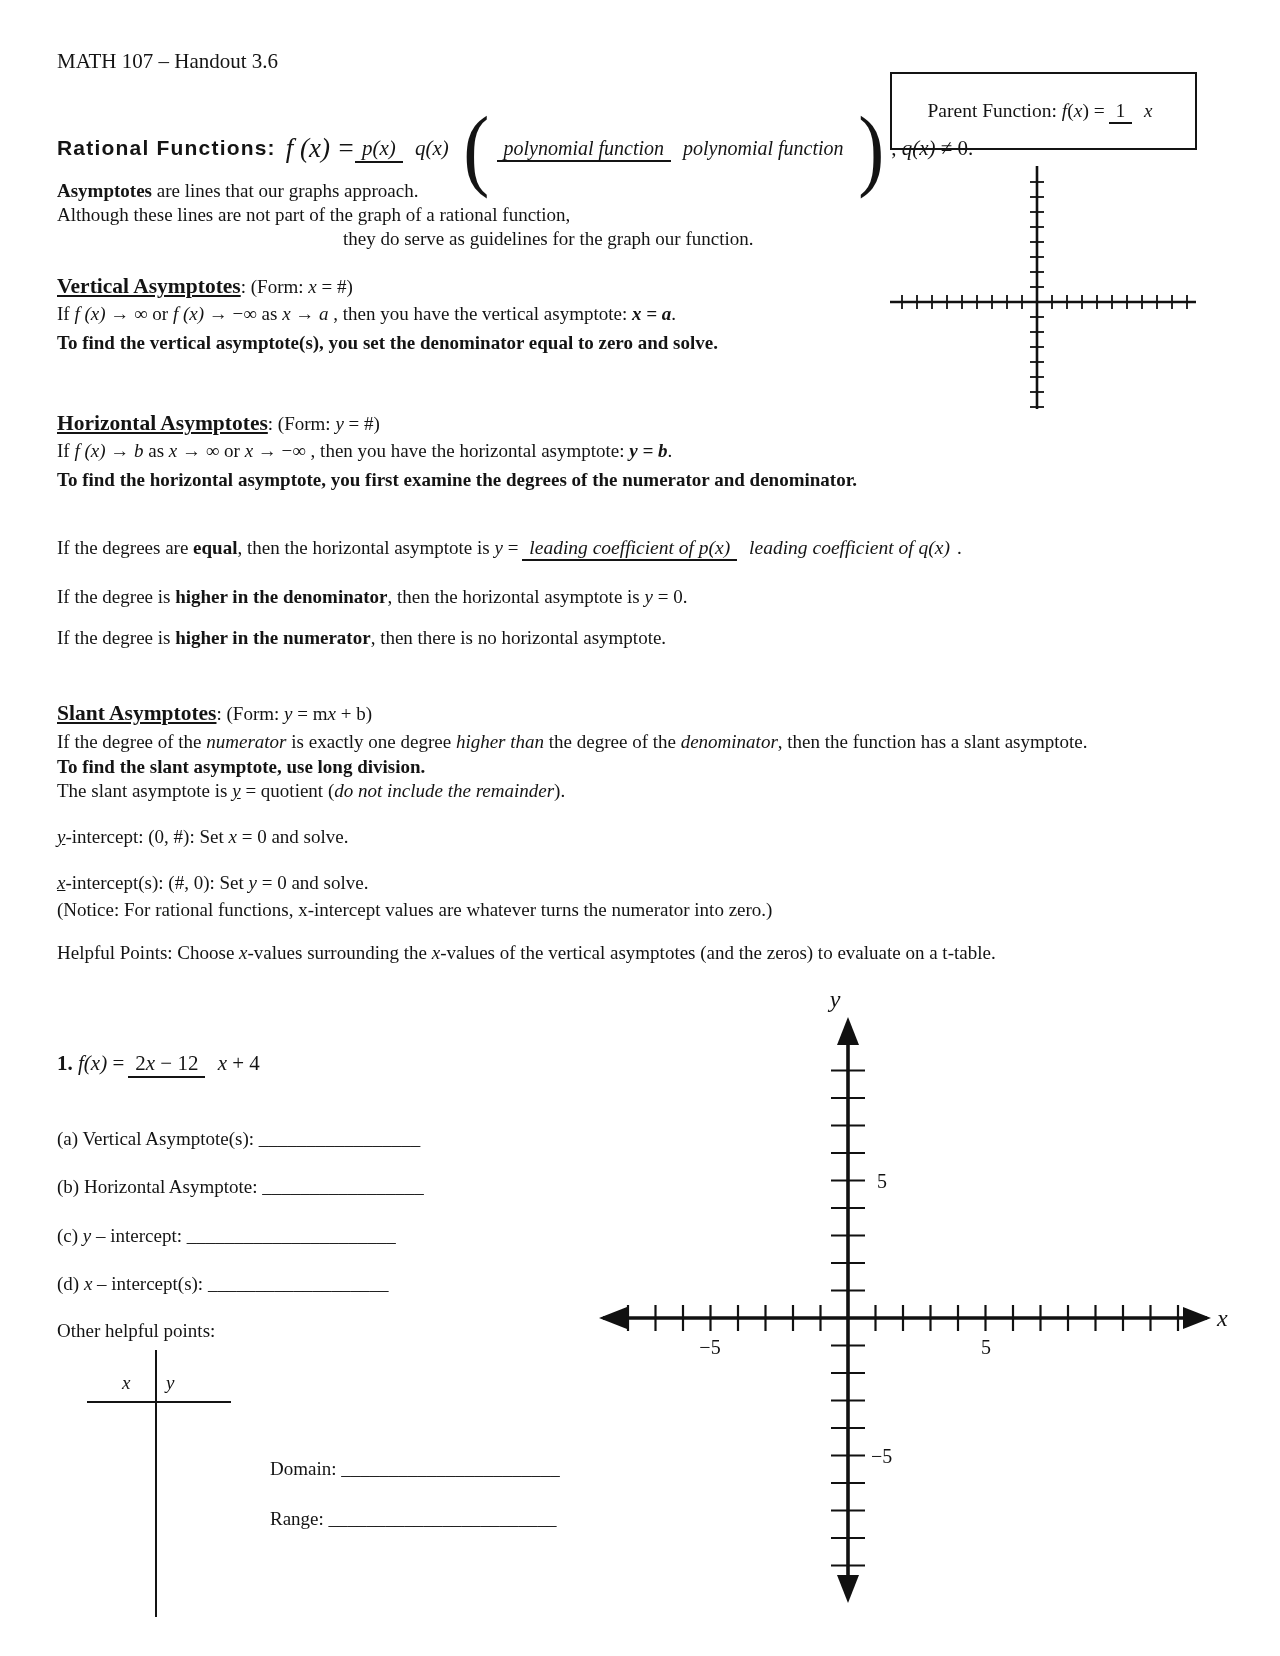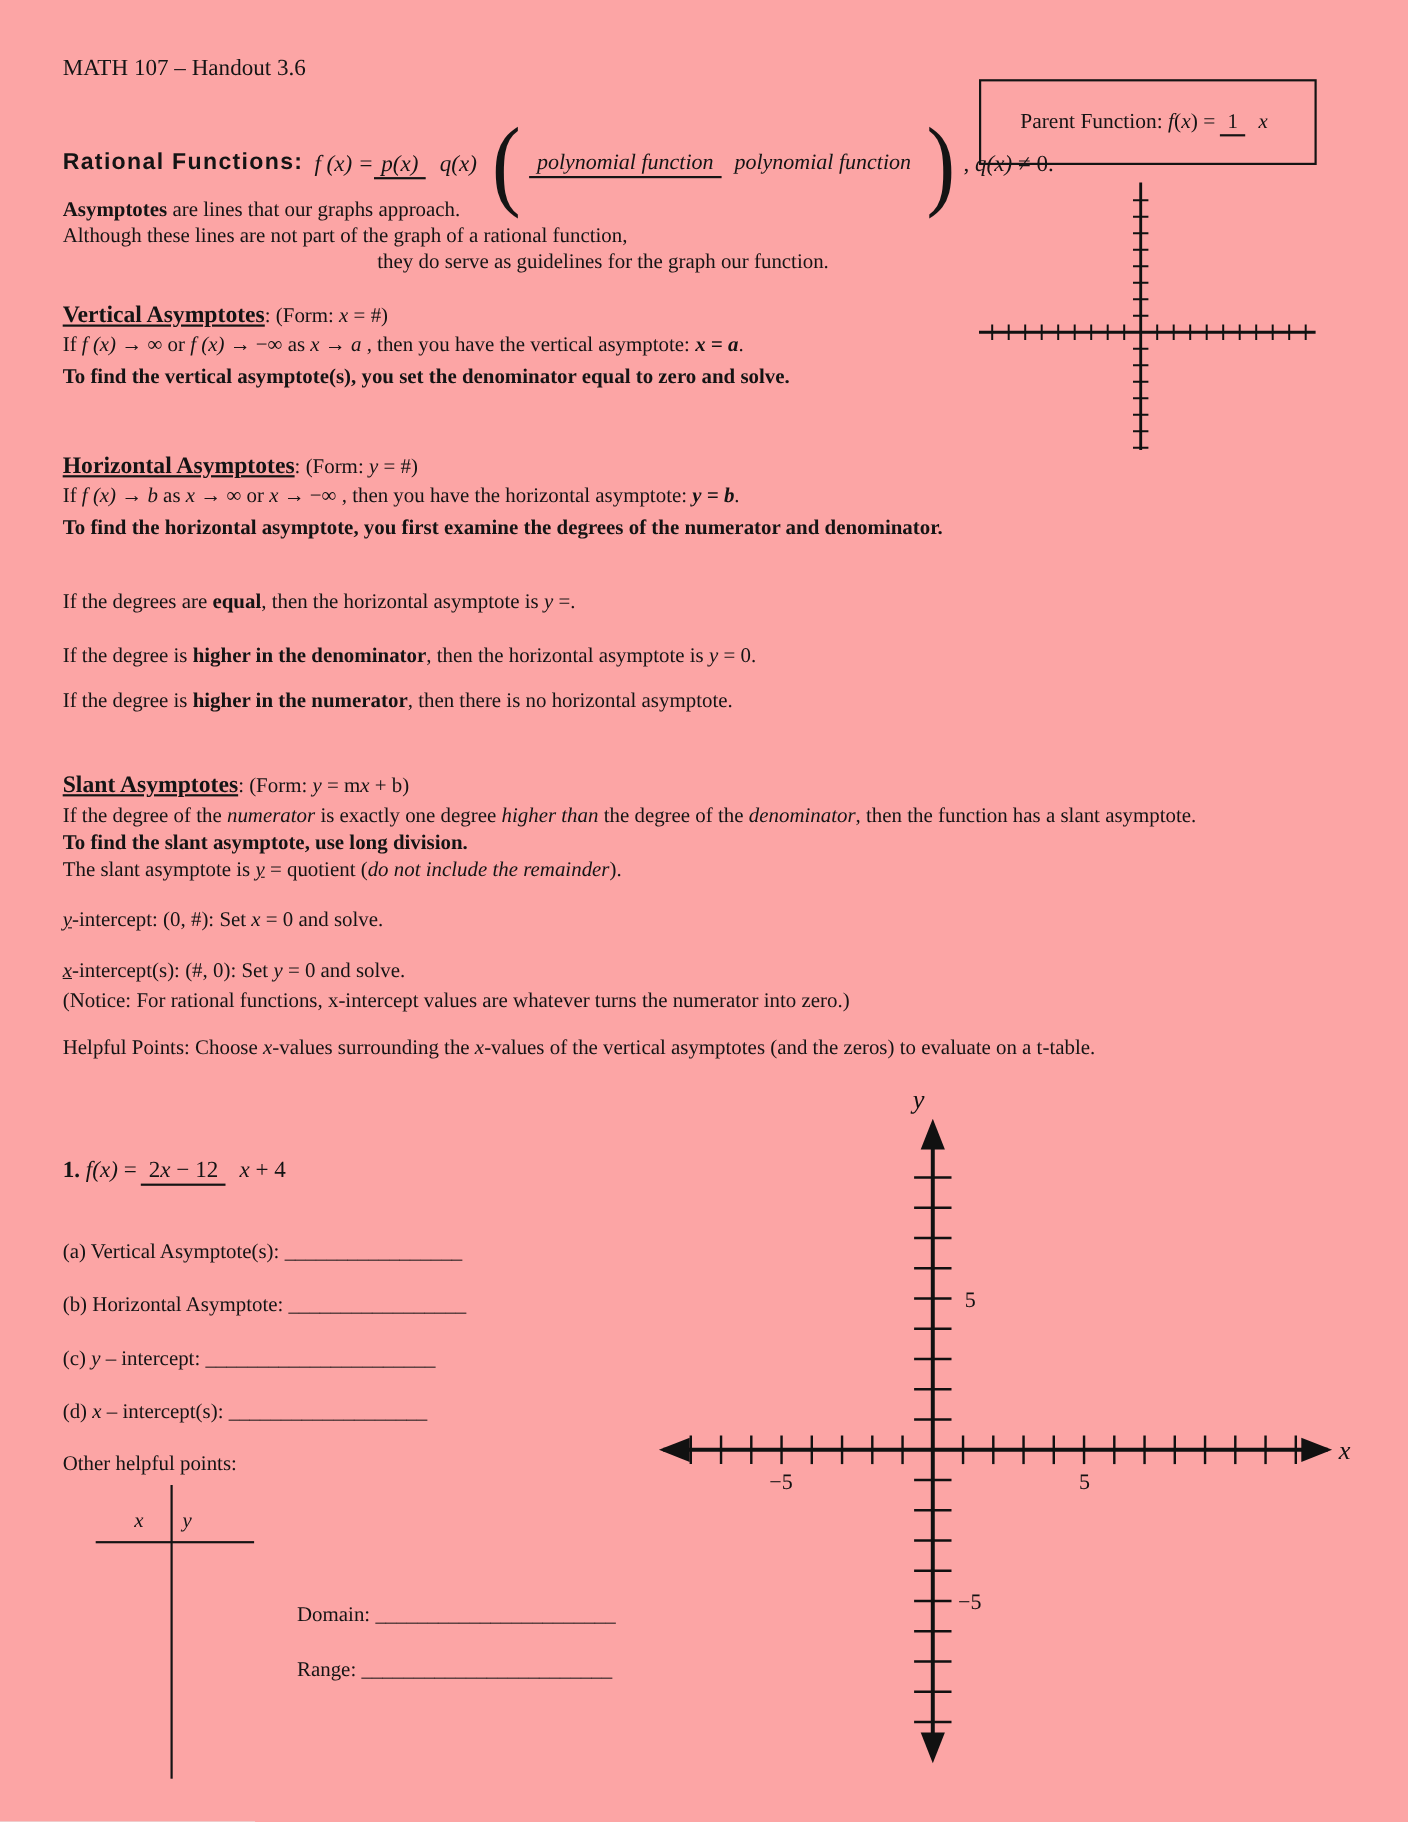--- a/index.html
+++ b/index.html
@@ -1,16 +1,16 @@
 <!DOCTYPE html>
 <html><head>
 <meta charset="utf-8">
 <style>
   html,body{margin:0;padding:0;background:#e8e8e8;}
-  .page{position:relative;width:1280px;height:1656px;background:#fca5a5;margin:0 auto;
+  .page{position:relative;width:1280px;height:1656px;background:#ffffff;margin:0 auto;
         font-family:"Liberation Serif",serif;color:#141414;overflow:hidden;}
   .line{position:absolute;font-size:19px;white-space:nowrap;}
   .seg-n{font-style:normal;}
   .seg-b{font-weight:bold;}
   .seg-i{font-style:italic;}
   .seg-bi{font-weight:bold;font-style:italic;margin-top:16px;}
   .seg-u{}
   .seg-iu{font-style:italic;text-decoration:underline;}
   .seg-hb{font-weight:bold;text-decoration:underline;font-size:21.5px;}
   .title{position:absolute;font-size:21px;white-space:nowrap;}
@@ -32,21 +32,21 @@
 </style>
 </head>
 <body>
 
 <div class="page">
 
   <div class="title" style="left:57px;top:49px;">MATH 107 – Handout 3.6</div>
 
   <div class="flexrow" style="left:57px;top:92px;height:112px;">
     <span class="rf-label">Rational Functions:</span>
-    <span class="line" style="position:static;font-size:21px;"><span class="seg-i">f (x) = </span></span>
+    <span class="line" style="position:static;font-size:27px;"><span class="seg-i">f (x) = </span></span>
     <span class="frac" style="font-size:21px;">
       <span class="num"><span class="seg-i">p(x)</span></span>
       <span class="den"><span class="seg-i">q(x)</span></span>
     </span>
     <span class="bigparen mx">(</span>
     <span class="frac" style="font-size:20px;">
       <span class="num"><span class="seg-i">polynomial  function</span></span>
       <span class="den"><span class="seg-i">polynomial  function</span></span>
     </span>
     <span class="bigparen mx">)</span>
@@ -107,20 +107,24 @@
   <div class="line" style="left:57px;top:274px;"><span class="seg-hb">Vertical Asymptotes</span><span class="seg-n">:  (Form: </span><span class="seg-i">x</span><span class="seg-n"> = #)</span></div>
   <div class="line" style="left:57px;top:303px;"><span class="seg-n">If  </span><span class="seg-i">f (x)</span><span class="seg-n"> → ∞   or   </span><span class="seg-i">f (x)</span><span class="seg-n"> → −∞   as   </span><span class="seg-i">x</span><span class="seg-n"> → </span><span class="seg-i">a</span><span class="seg-n"> , then you have the vertical asymptote:  </span><span class="seg-bi">x = a</span><span class="seg-n">.</span></div>
   <div class="line" style="left:57px;top:332px;"><span class="seg-b">To find the vertical asymptote(s), you set the denominator equal to zero and solve.</span></div>
 
   <div class="line" style="left:57px;top:411px;"><span class="seg-hb">Horizontal Asymptotes</span><span class="seg-n">: (Form: </span><span class="seg-i">y</span><span class="seg-n"> = #)</span></div>
   <div class="line" style="left:57px;top:440px;"><span class="seg-n">If  </span><span class="seg-i">f (x)</span><span class="seg-n"> → </span><span class="seg-i">b</span><span class="seg-n">  as  </span><span class="seg-i">x</span><span class="seg-n"> → ∞   or  </span><span class="seg-i">x</span><span class="seg-n"> → −∞ , then you have the horizontal asymptote:  </span><span class="seg-bi">y = b</span><span class="seg-n">.</span></div>
   <div class="line" style="left:57px;top:469px;"><span class="seg-b">To find the horizontal asymptote, you first examine the degrees of the numerator and denominator.</span></div>
 
   <div class="flexrow" style="left:57px;top:508px;height:80px;font-size:19px;">
     <span><span class="seg-n">If the degrees are </span><span class="seg-b">equal</span><span class="seg-n">, then the horizontal asymptote is  </span><span class="seg-i">y</span><span class="seg-n"> = </span></span>
+    <span class="frac" style="font-size:19.5px;margin-left:4px;">
+      <span class="num"><span class="seg-i">leading  coefficient  of  p(x)</span></span>
+      <span class="den"><span class="seg-i">leading  coefficient  of  q(x)</span></span>
+    </span>
     <span><span class="seg-n"> .</span></span>
   </div>
 
   <div class="line" style="left:57px;top:586px;"><span class="seg-n">If the degree is </span><span class="seg-b">higher in the denominator</span><span class="seg-n">, then the horizontal asymptote is </span><span class="seg-i">y</span><span class="seg-n"> = 0.</span></div>
   <div class="line" style="left:57px;top:627px;"><span class="seg-n">If the degree is </span><span class="seg-b">higher in the numerator</span><span class="seg-n">, then there is no horizontal asymptote.</span></div>
 
   <div class="line" style="left:57px;top:701px;"><span class="seg-hb">Slant Asymptotes</span><span class="seg-n">:  (Form:  </span><span class="seg-i">y</span><span class="seg-n"> = m</span><span class="seg-i">x</span><span class="seg-n"> + b)</span></div>
   <div class="line" style="left:57px;top:731px;"><span class="seg-n">If the degree of the </span><span class="seg-i">numerator</span><span class="seg-n"> is </span><span class="seg-u">exactly one</span><span class="seg-n"> degree </span><span class="seg-i">higher than</span><span class="seg-n"> the degree of the </span><span class="seg-i">denominator</span><span class="seg-n">, then the function has a slant asymptote.</span></div>
   <div class="line" style="left:57px;top:756px;"><span class="seg-b">To find the slant asymptote, use long division.</span></div>
   <div class="line" style="left:57px;top:780px;"><span class="seg-n">The slant asymptote is </span><span class="seg-iu">y</span><span class="seg-u"> = quotient</span><span class="seg-n"> (</span><span class="seg-i">do not include the remainder</span><span class="seg-n">).</span></div>

